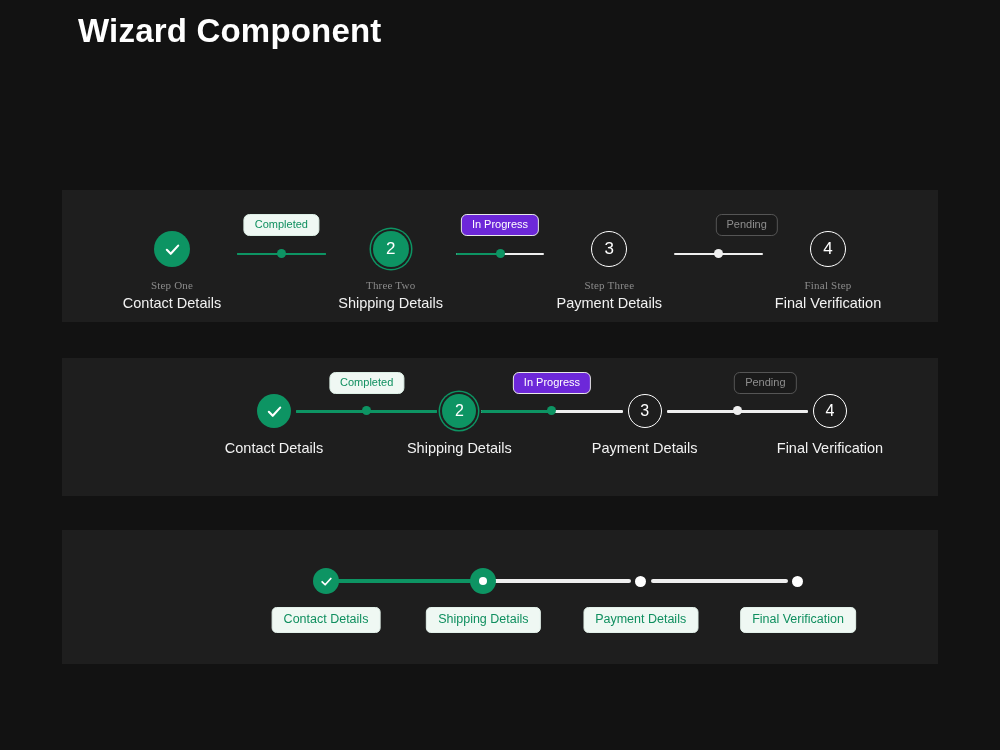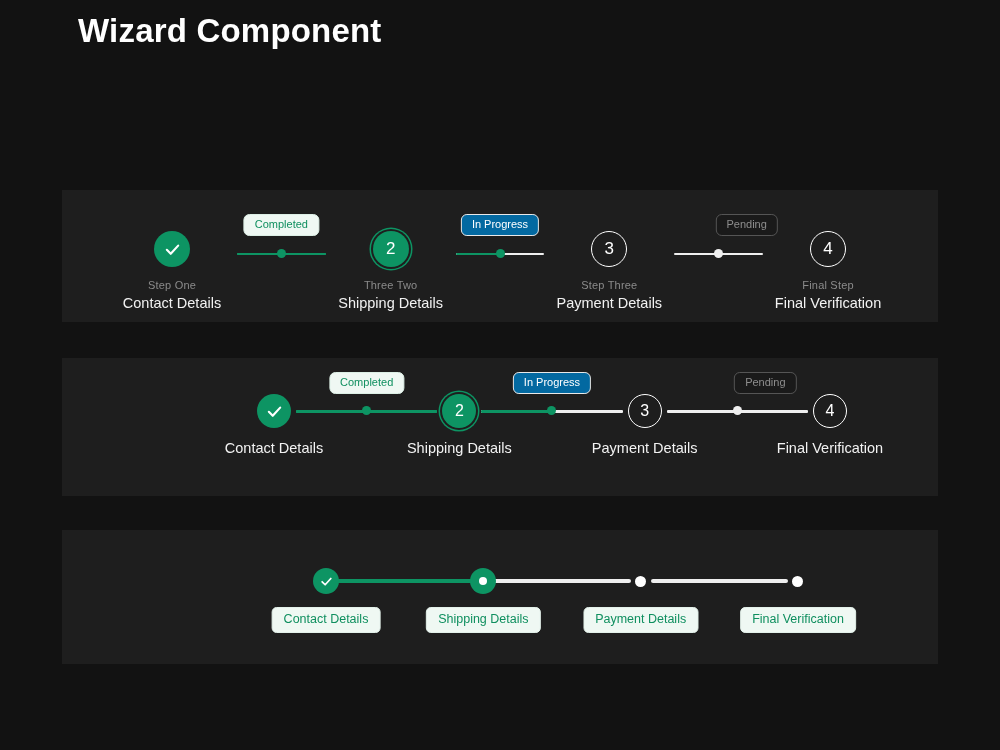--- a/index.html
+++ b/index.html
@@ -77,20 +77,21 @@
     border: 1.6px solid #ffffff;
   }
   .check { display:block; width: 17px; height: 17px; }
 
   .w1-sub {
     margin-top: 12px;
     font-size: 11px;
     color: #8b8b8b;
     letter-spacing: .2px;
     white-space: nowrap;
+    font-family: Liberation Serif, serif;
   }
   .w1-label {
     margin-top: 4px;
     font-size: 14.5px;
     color: #f2f2f2;
     white-space: nowrap;
   }
 
   
   .line-wrap {
@@ -121,21 +122,21 @@
     position: absolute;
     top: 24px; left: 50%;
     transform: translateX(-50%);
     font-size: 11px;
     padding: 4px 10px 5px;
     border-radius: 6px;
     white-space: nowrap;
     line-height: 1;
   }
   .bdg-completed { background: #eff8f3; color: #0f8f5f; border: 1px solid #dcefe5; }
-  .bdg-progress  { background: #0369a1; color: #ffffff; border: 1.4px solid #e8e8e8; }
+  .bdg-progress  { background: #6d28d9; color: #ffffff; border: 1.4px solid #e8e8e8; }
   .bdg-pending   { background: #1a1a1a; color: #8e8e8e; border: 1.2px solid #555555; margin-left: 28px; }
 
   
   .wiz2 {
     position: absolute;
     left: 190px; top: 36px;
     width: 600px;
     display: flex;
     align-items: flex-start;
   }

